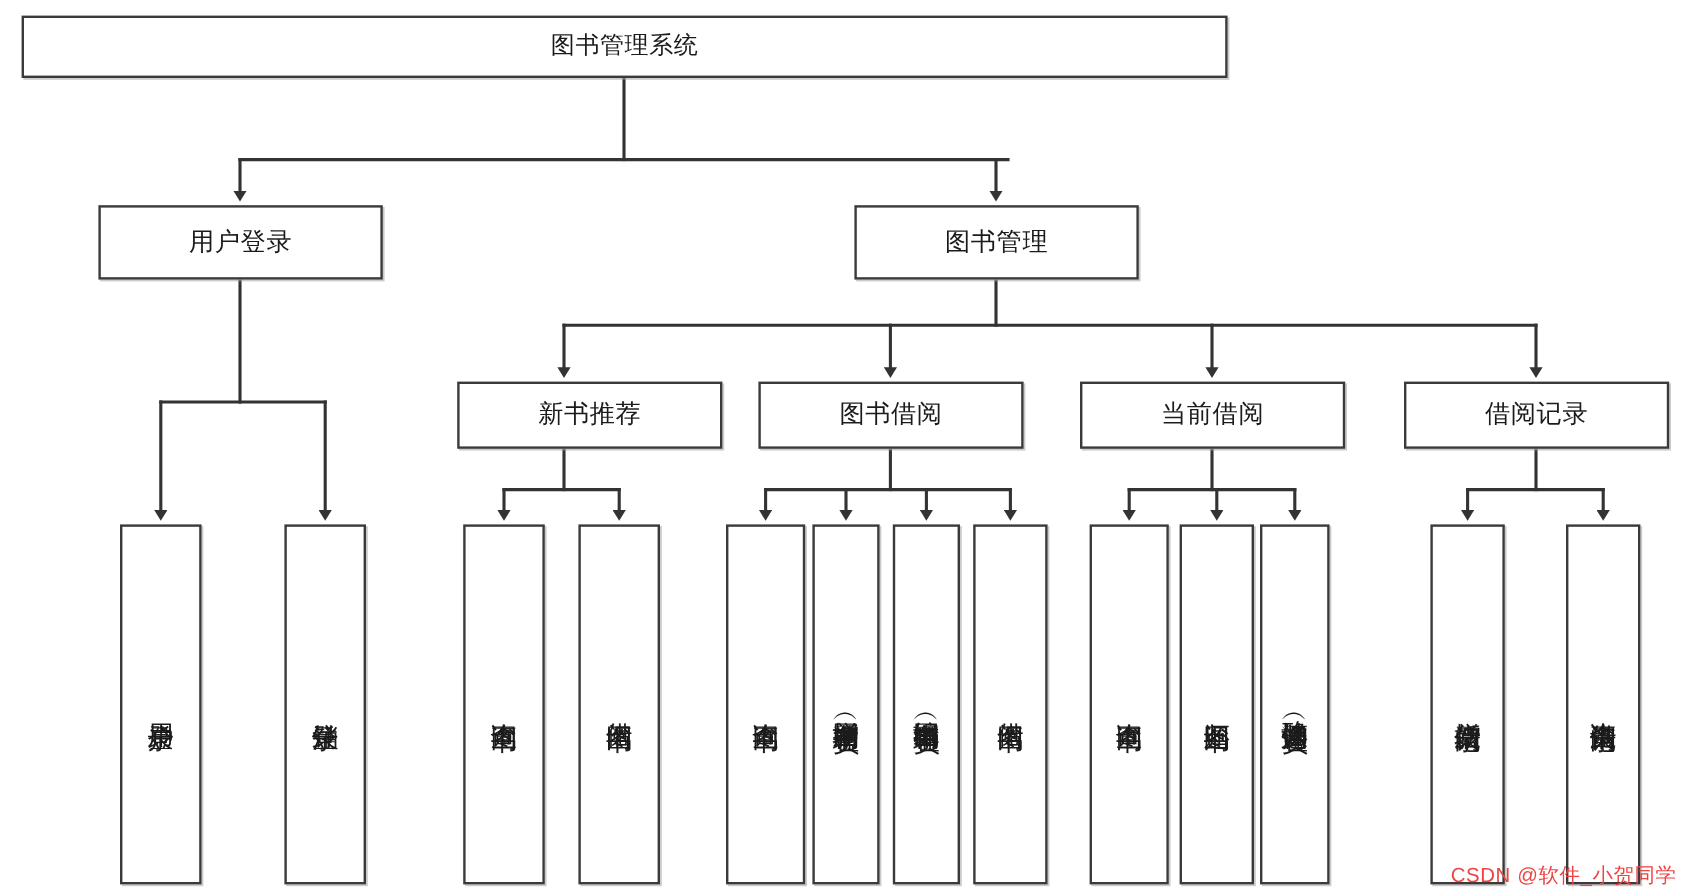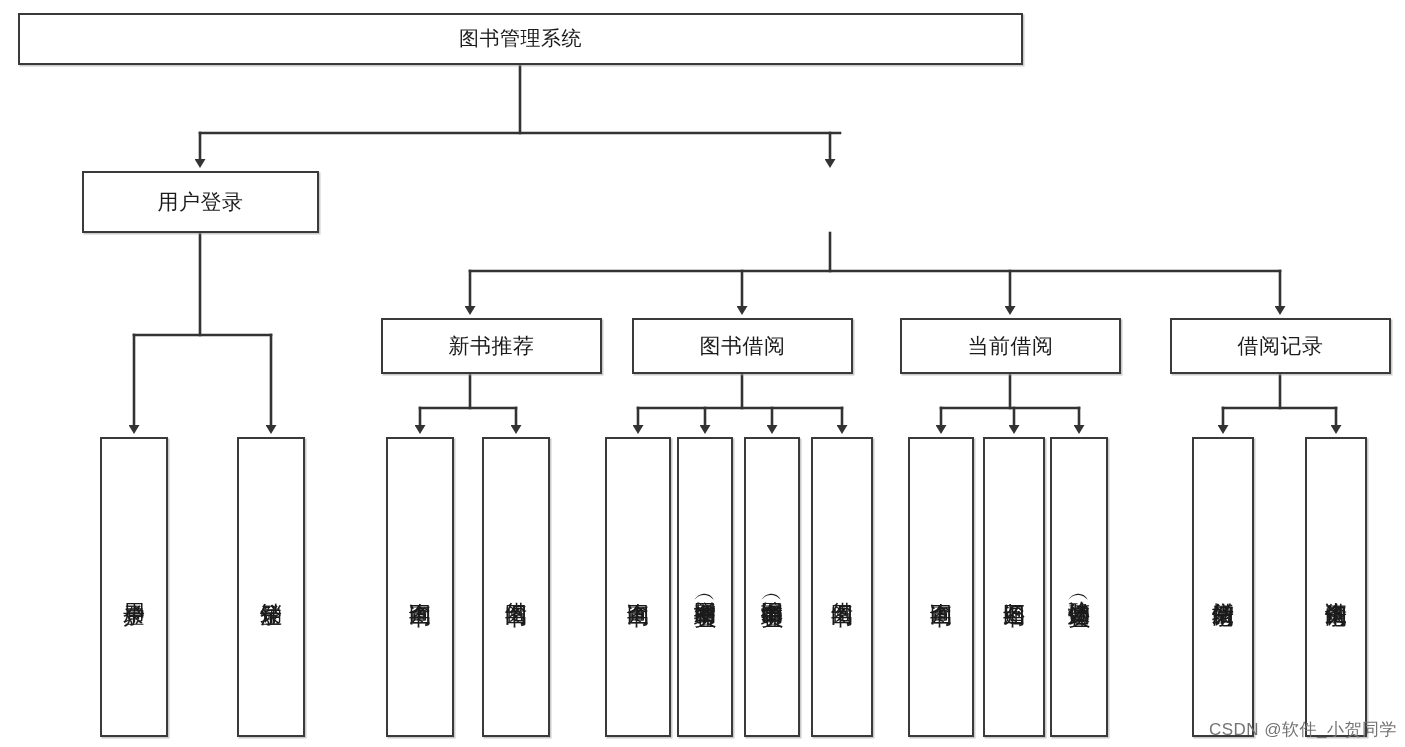--- a/index.html
+++ b/index.html
@@ -53,21 +53,21 @@
     text-orientation: upright;
     font-size: 22px;
     line-height: 1.18;
     letter-spacing: 1px;
   }
   #watermark {
     position: absolute;
     right: 8px;
     bottom: 6px;
     font-size: 17px;
-    color: #737373;
+    color: #ef4444;
     white-space: nowrap;
     letter-spacing: 0.5px;
     text-align: center;
   }
 </style>
 </head>
 <body>
 
 <div id="canvas">
 
@@ -132,20 +132,23 @@
     </g>
   </svg>
 
   <div class="node root" style="left:18px; top:13px; width:1005px; height:52px;">
     <span class="lbl">图书管理系统</span>
   </div>
 
   <div class="node lvl2" style="left:82px; top:171px; width:237px; height:62px;">
     <span class="lbl">用户登录</span>
   </div>
+  <div class="node lvl2" style="left:712px; top:171px; width:237px; height:62px;">
+    <span class="lbl">图书管理</span>
+  </div>
 
   <div class="node lvl2" style="left:360px; top:318px; width:221px; height:56px;margin-left:21px;">
     <span class="lbl">新书推荐</span>
   </div>
   <div class="node lvl2" style="left:632px; top:318px; width:221px; height:56px;align-items:center;">
     <span class="lbl">图书借阅</span>
   </div>
   <div class="node lvl2" style="left:1170px; top:318px; width:221px; height:56px;">
     <span class="lbl">借阅记录</span>
   </div>

